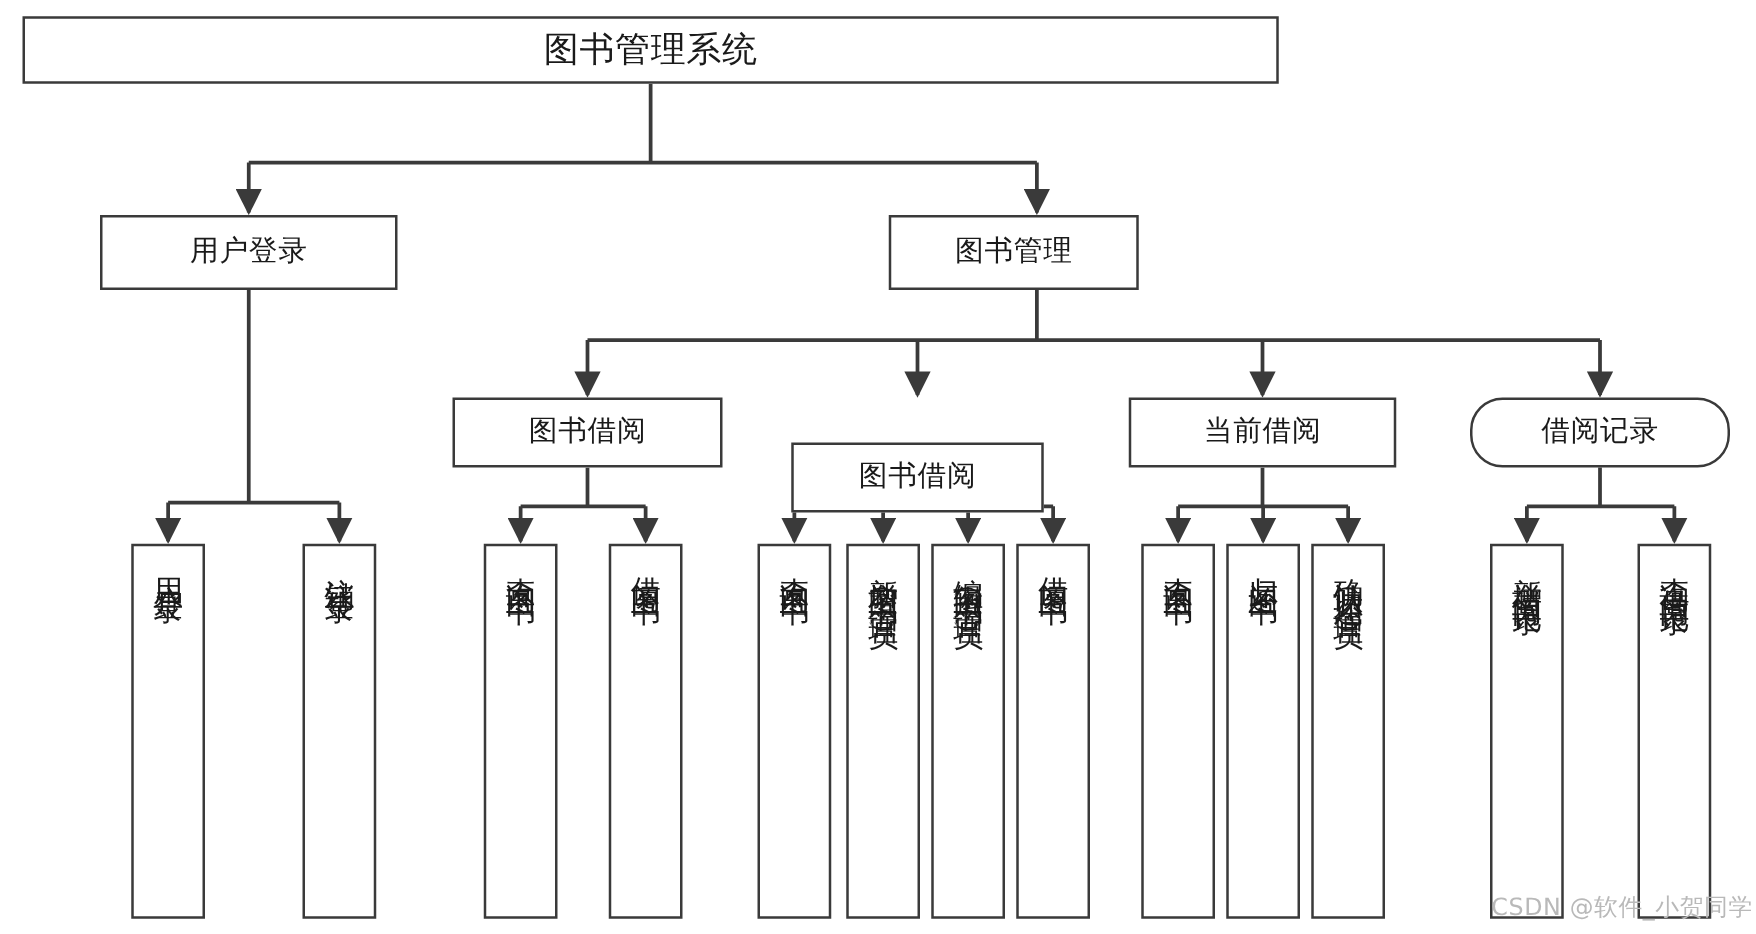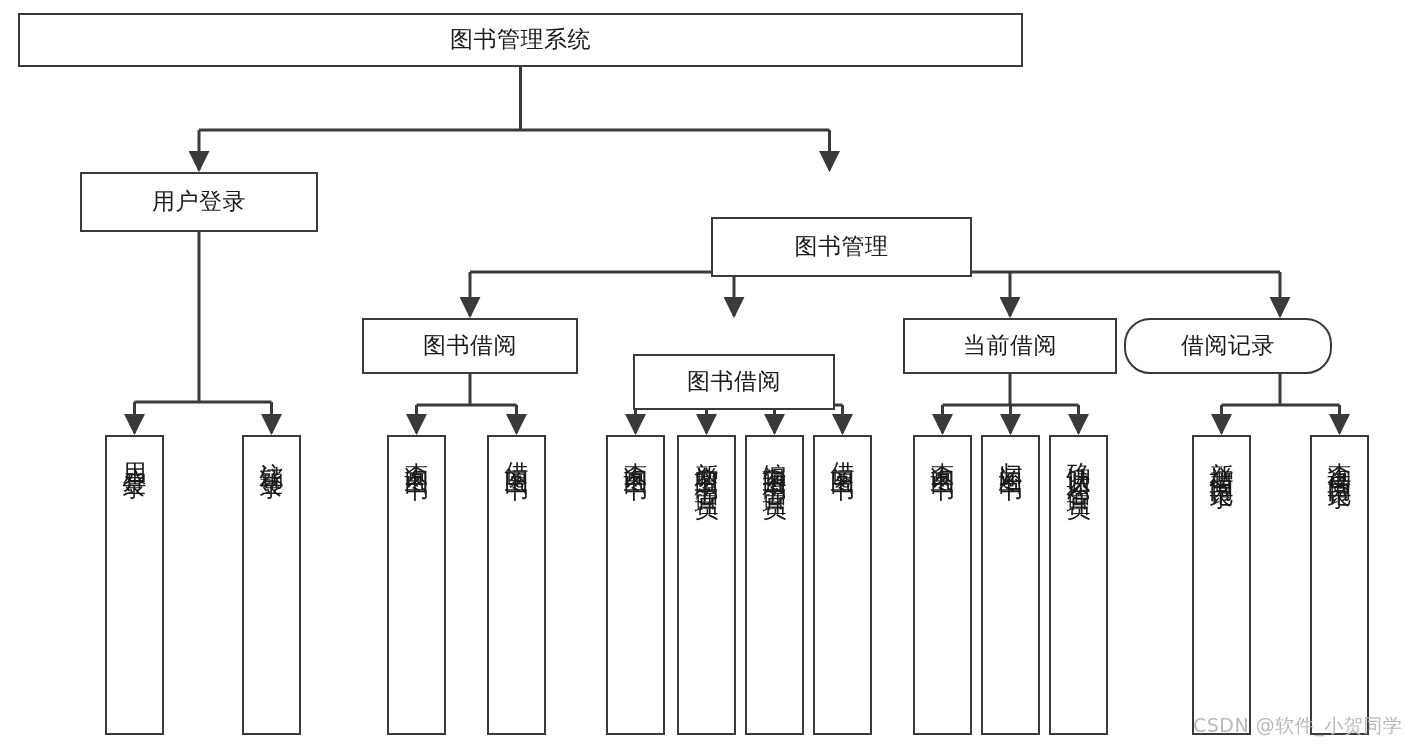--- a/index.html
+++ b/index.html
@@ -40,21 +40,21 @@
     display: block;
     text-align: center;
     line-height: 1.18;
     letter-spacing: 0.5px;
   }
   
   .node.horiz .label {
     writing-mode: horizontal-tb;
     font-size: 23px;
   }
-  .node.root .label { font-size: 23px; }
+  .node.root .label { font-size: 28px; }
   
   .node.vert {
     align-items: flex-start;
     padding-top: 6px;
   }
   .node.vert .label {
     writing-mode: vertical-rl;
     text-orientation: upright;
     font-size: 24px;
     line-height: 1.0;
@@ -118,33 +118,33 @@
       </g>
   </svg>
 
   <div id="nodes-layer">
       <div class="node root horiz" style="left: 18px; top: 13px; width: 1005px; height: 54px;">
         <span class="label">图书管理系统</span>
       </div>
       <div class="node level2 horiz" style="left: 80px; top: 172px; width: 238px; height: 60px;">
         <span class="label">用户登录</span>
       </div>
-      <div class="node level2 horiz" style="left: 711px; top: 172px; width: 261px; height: 60px; margin-top: 45px;">
+      <div class="node level2 horiz" style="left: 711px; top: 172px; width: 200px; height: 60px;">
         <span class="label">图书管理</span>
       </div>
       <div class="node level3 horiz" style="left: 362px; top: 318px; width: 216px; height: 56px;">
         <span class="label">图书借阅</span>
       </div>
       <div class="node level3 horiz" style="left: 633px; top: 318px; width: 202px; height: 56px; margin-top: 36px;">
         <span class="label">图书借阅</span>
       </div>
       <div class="node level3 horiz" style="left: 903px; top: 318px; width: 214px; height: 56px;">
         <span class="label">当前借阅</span>
       </div>
-      <div class="node level3 horiz" style="left: 1124px; top: 318px; width: 208px; height: 56px; border-radius: 26px;">
+      <div class="node level3 horiz" style="left: 1176px; top: 318px; width: 208px; height: 56px; border-radius: 26px;">
         <span class="label">借阅记录</span>
       </div>
       <div class="node leaf vert" style="left: 105px; top: 435px; width: 59px; height: 300px;">
         <span class="label">用户登录</span>
       </div>
       <div class="node leaf vert" style="left: 242px; top: 435px; width: 59px; height: 300px;">
         <span class="label">注销登录</span>
       </div>
       <div class="node leaf vert" style="left: 387px; top: 435px; width: 59px; height: 300px;">
         <span class="label">查询图书</span>

